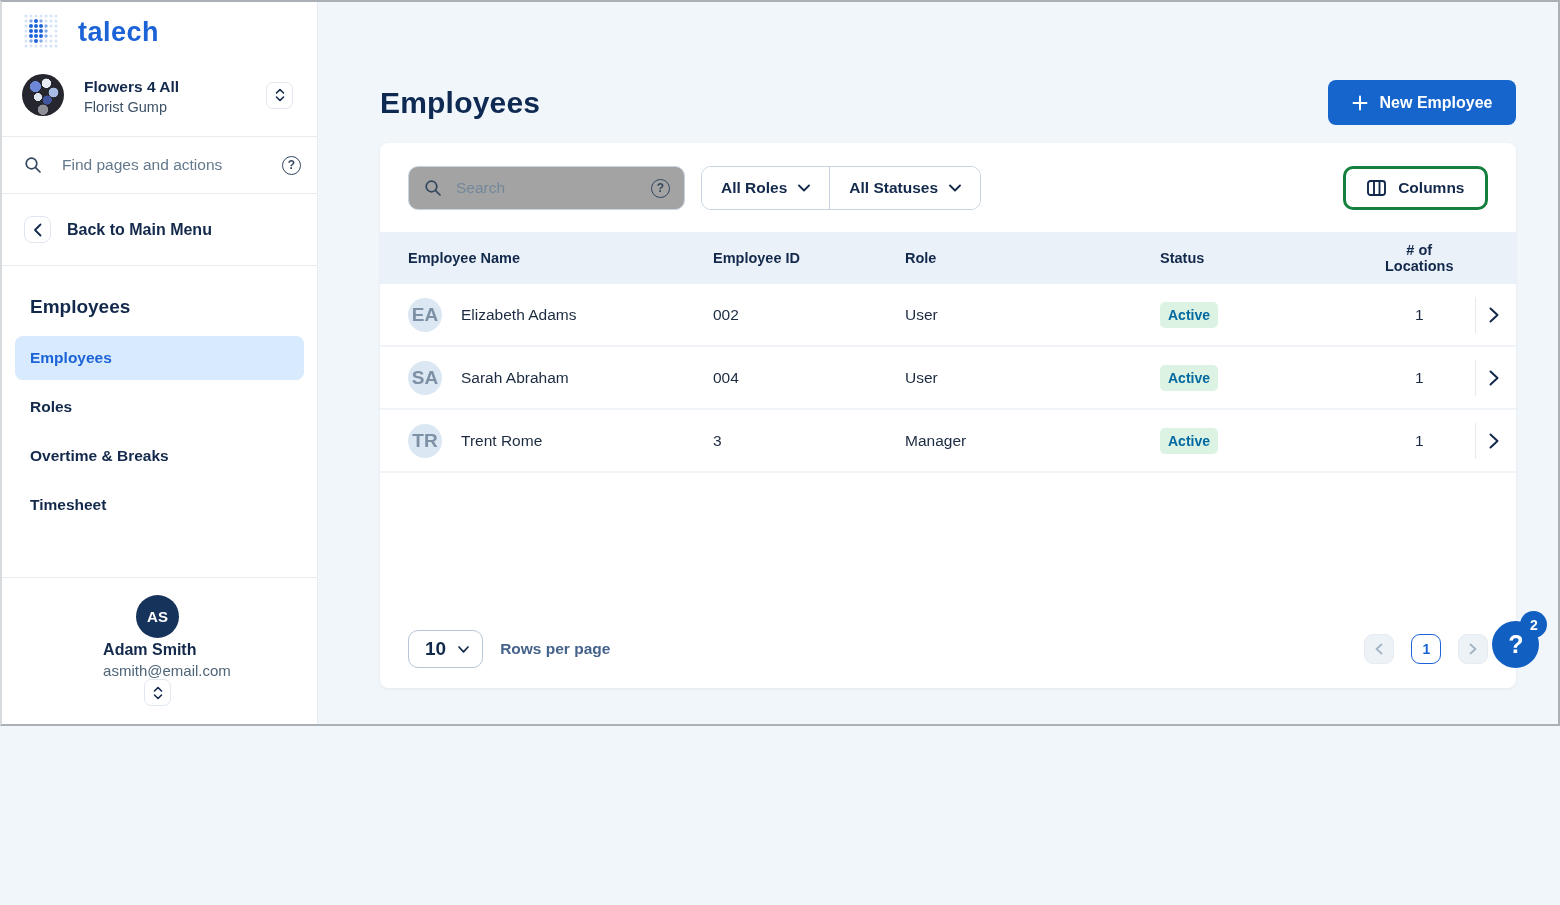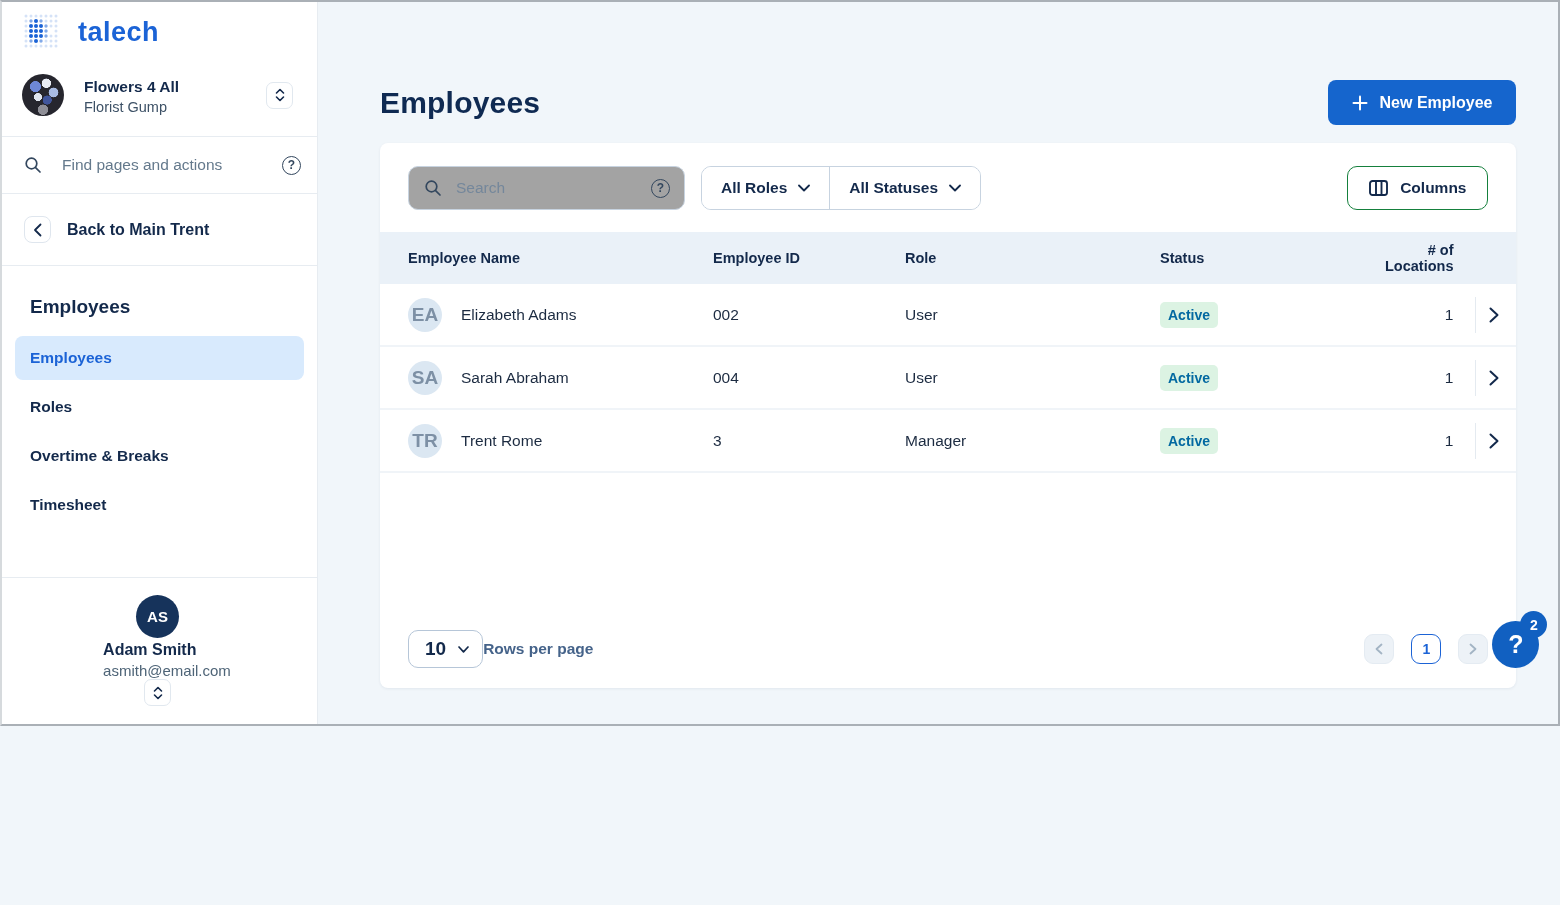--- a/index.html
+++ b/index.html
@@ -121,37 +121,37 @@
     border:1px solid #c7d3e0; border-radius:10px; background:#fff; overflow:hidden;
   }
   .seg {
     display:flex; align-items:center; gap:11px; padding:0 19px;
     font-size:15.5px; font-weight:bold; color:#13294b; cursor:pointer; background:#fff;
     border:none; font-family:inherit;
   }
   .seg + .seg { border-left:1px solid #c7d3e0; }
   .btn-columns {
     margin-left:auto; display:flex; align-items:center; gap:12px; height:44px;
-    padding:0 21px; background:#fff; border:1px solid #15803d; border-radius:10px;
+    padding:0 21px; background:#fff; border:3px solid #15803d; border-radius:10px;
     font-family:inherit; font-size:15.5px; font-weight:bold; color:#13294b; cursor:pointer;
   }
 
   .thead {
     display:flex; align-items:center; height:52px; background:#eaf1f8;
     font-size:14.5px; font-weight:bold; color:#13294b;
   }
   .trow {
     display:flex; align-items:center; height:63px; background:#fff;
     border-bottom:2px solid #f0f4f8; cursor:pointer;
   }
   .c-name { width:333px; padding-left:28px; display:flex; align-items:center; gap:19px; }
   .c-id   { width:192px; }
   .c-role { width:255px; }
   .c-status { width:225px; }
-  .c-loc  { flex:1; text-align:right; }
+  .c-loc  { flex:1; text-align:center; }
   .c-act  { width:46px; display:flex; align-items:center; justify-content:flex-end; gap:13px; }
   .row-pad-r { width:17px; }
   .trow .cell { font-size:15.5px; color:#1c2b41; }
   .row-avatar {
     width:34px; height:34px; border-radius:50%; background:#dbe7f2;
     color:#7d90a5; font-size:19px; font-weight:bold;
     display:flex; align-items:center; justify-content:center; flex:none;
   }
   .badge-active {
     display:inline-block; background:#dcf3e3; color:#0369a1;
@@ -162,21 +162,21 @@
 
   .pagination {
     margin-top:auto; display:flex; align-items:center;
     padding:0 28px 20px 28px; height:58px;
   }
   .rpp-select {
     display:flex; align-items:center; gap:12px; height:38px; padding:0 13px 0 16px;
     border:1px solid #b6c6d8; border-radius:10px; background:#fff;
     font-size:19px; font-weight:bold; color:#13294b; cursor:pointer;
   }
-  .rpp-label { font-size:15.5px; font-weight:bold; color:#45638a; }
+  .rpp-label { margin-left:17px; font-size:15.5px; font-weight:bold; color:#45638a; }
   .pager { margin-left:auto; display:flex; align-items:center; gap:17px; }
   .page-btn {
     width:30px; height:30px; border-radius:9px; display:flex; align-items:center;
     justify-content:center; cursor:pointer; font-size:14px; font-weight:bold;
   }
   .page-btn.nav { background:#edf2f7; border:1px solid #e4ebf2; color:#a3b4c4; }
   .page-btn.current { background:#fff; border:1.5px solid #1b63d6; color:#1b63d6; }
 
   .help-fab {
     position:absolute; right:40px; bottom:56px; width:47px; height:47px;
@@ -288,21 +288,21 @@
     </div>
 
     <div class="sb-divider"></div>
 
     <div class="back-row">
       <span class="back-btn">
         <svg width="9" height="14" viewBox="0 0 9 14" fill="none" stroke="#13294b" stroke-width="1.8" stroke-linecap="round" stroke-linejoin="round">
           <path d="M7.5 1.5 L2 7 L7.5 12.5"></path>
         </svg>
       </span>
-      <span class="back-label">Back to Main Trent</span>
+      <span class="back-label">Back to Main Menu</span>
     </div>
 
     <div class="sb-divider"></div>
 
     <nav class="nav-section">
       <div class="nav-title">Employees</div>
       <div class="nav-item active">
         <span>Employees</span>
       </div>
       <div class="nav-item">

